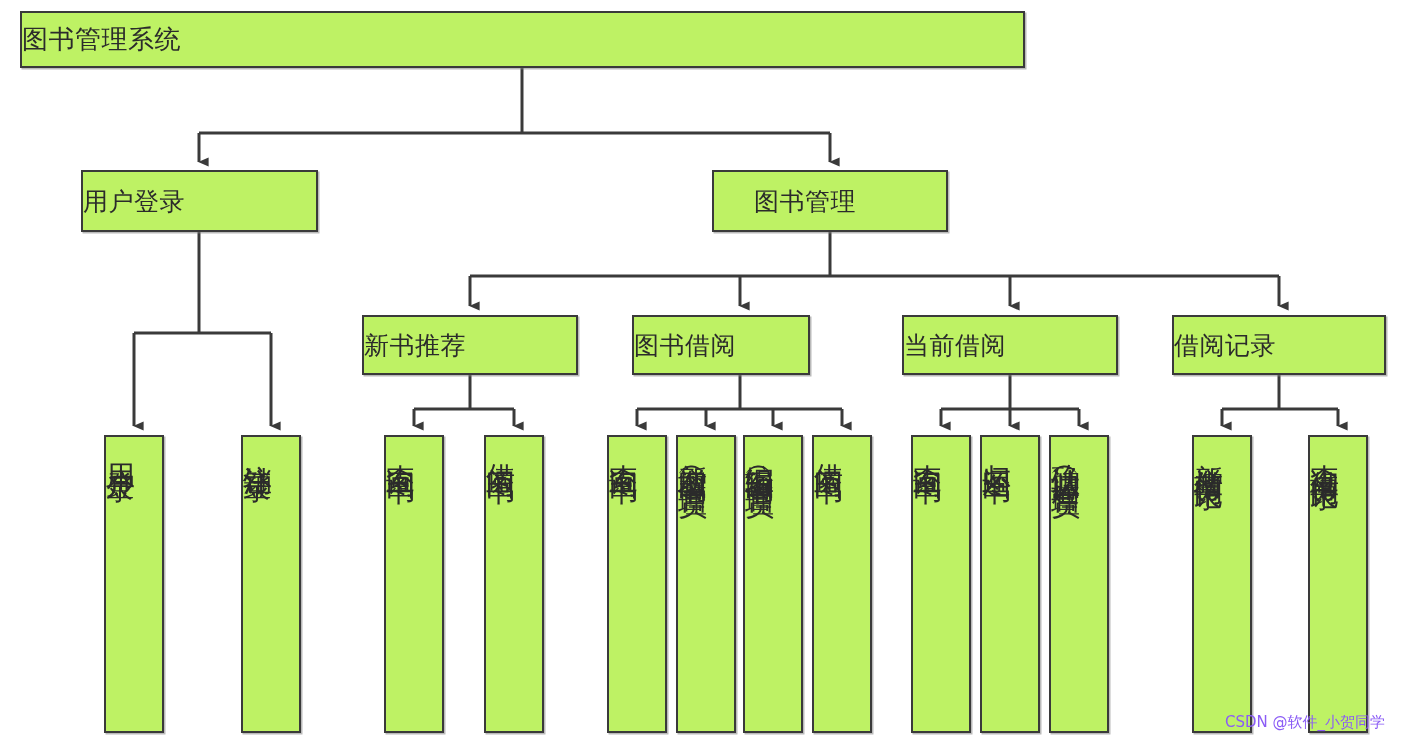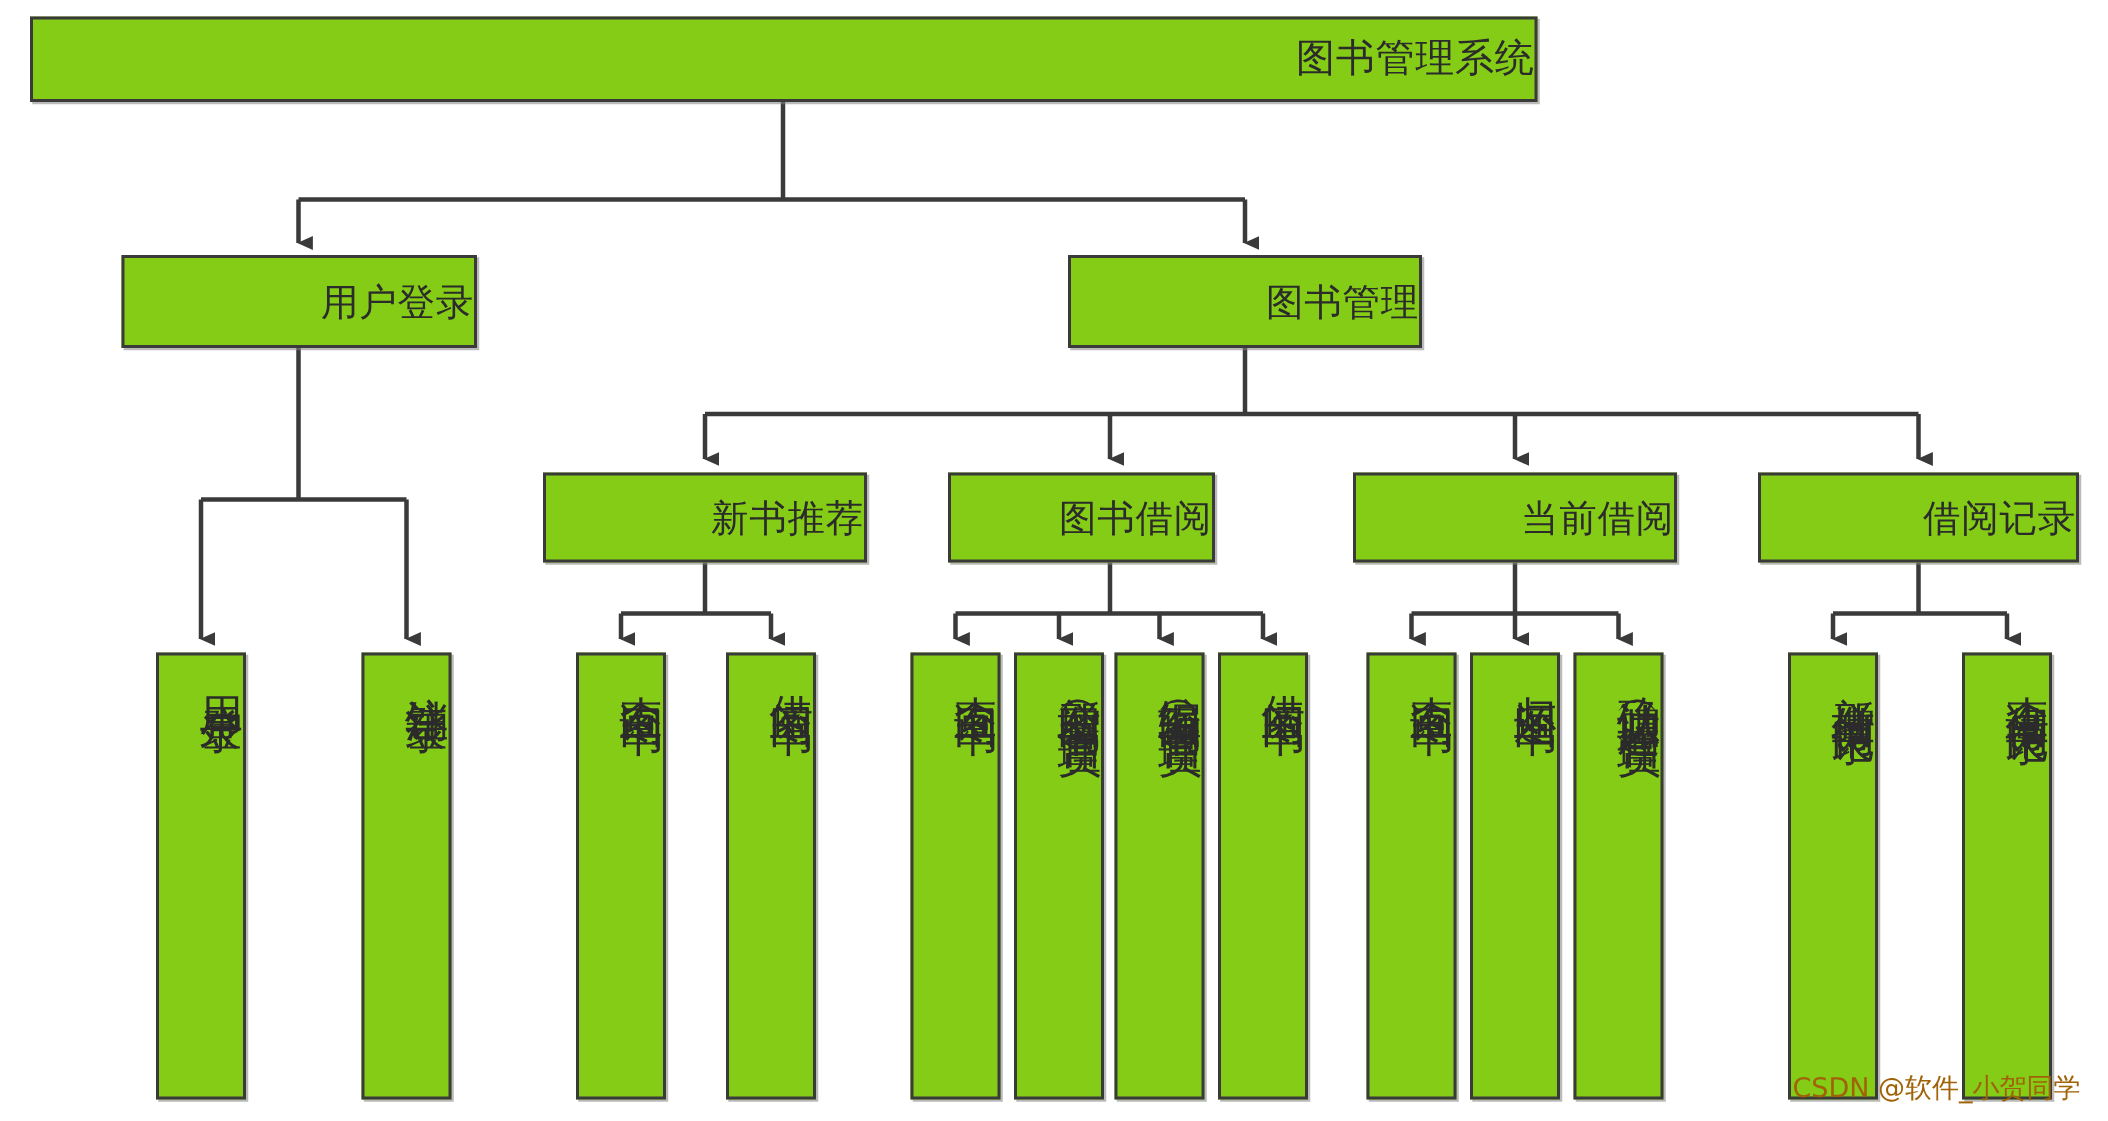--- a/index.html
+++ b/index.html
@@ -22,26 +22,26 @@
     position: absolute;
     left: 0;
     top: 0;
     width: 1405px;
     height: 747px;
     pointer-events: none;
   }
   .node {
     position: absolute;
     box-sizing: border-box;
-    background: #84cc16;
+    background: #bef264;
     border: 2.5px solid #3a3a3a;
     box-shadow: 1.5px 1.5px 0 rgba(130,130,130,0.55);
     display: flex;
     align-items: center;
-    justify-content: flex-end;
+    justify-content: flex-start;
     color: #2b2b2b;
     z-index: 2;
   }
   .node-label {
     display: block;
     text-align: center;
     line-height: 1.08;
     letter-spacing: 0.5px;
   }
   
@@ -59,25 +59,26 @@
   .node.v .node-label {
     writing-mode: vertical-rl;
     text-orientation: upright;
     font-size: 29px;
     line-height: 1.0;
     letter-spacing: 4px;
     white-space: nowrap;
   }
   .watermark {
     position: absolute;
-    color: #a16207;
-    font-size: 18px;
+    color: #8b5cf6;
+    font-size: 15px;
     white-space: nowrap;
     z-index: 5;
     font-family: "DejaVu Sans", "Liberation Sans", sans-serif;
+    padding-left: 30px;
   }
 </style>
 </head>
 <body>
 
 <div id="diagram-root">
 
   <svg id="edge-layer" viewBox="0 0 1405 747" width="1405" height="747">
     <defs>
       <marker id="arrowhead" markerWidth="10" markerHeight="11" refX="4.6" refY="9.6" orient="auto" markerUnits="userSpaceOnUse">
@@ -128,21 +129,21 @@
     </g>
   </svg>
 
   <div class="node h root" style="left:20px; top:11px; width:1005px; height:57px;">
     <span class="node-label">图书管理系统</span>
   </div>
 
   <div class="node h" style="left:81px; top:170px; width:237px; height:62px;">
     <span class="node-label">用户登录</span>
   </div>
-  <div class="node h" style="left:712px; top:170px; width:236px; height:62px;">
+  <div class="node h" style="left:712px; top:170px; width:236px; height:62px;padding-left:40px;">
     <span class="node-label">图书管理</span>
   </div>
 
   <div class="node h" style="left:362px; top:315px; width:216px; height:60px;">
     <span class="node-label">新书推荐</span>
   </div>
   <div class="node h" style="left:632px; top:315px; width:178px; height:60px;">
     <span class="node-label">图书借阅</span>
   </div>
   <div class="node h" style="left:1172px; top:315px; width:214px; height:60px;">

